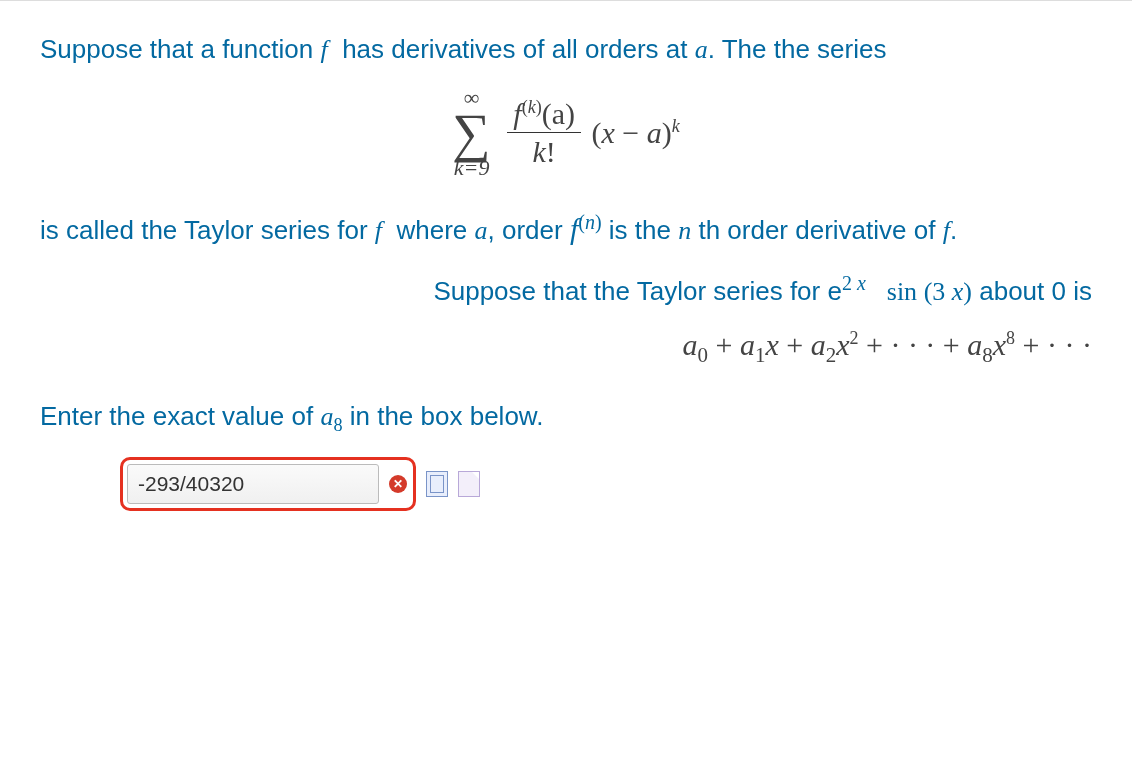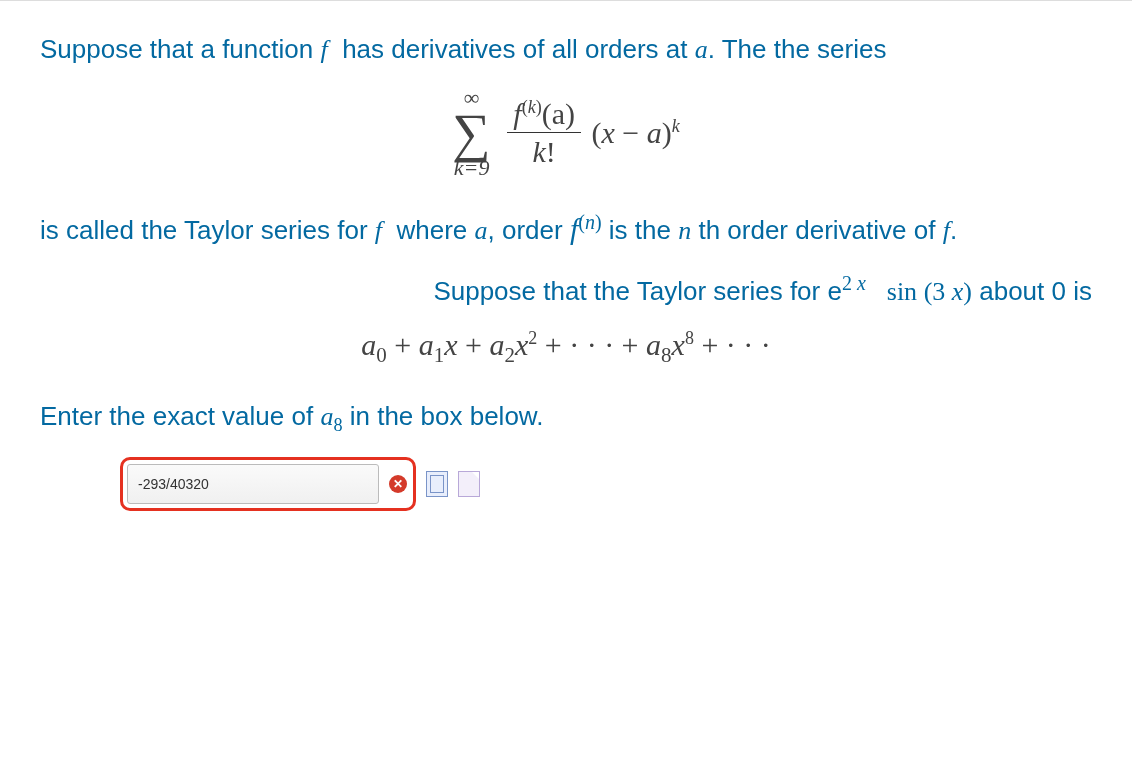--- a/index.html
+++ b/index.html
@@ -85,21 +85,21 @@
     font-size: 0.6em;
   }
   .sub {
     vertical-align: sub;
     font-size: 0.7em;
   }
   .space-above {
     text-align: right;
   }
   .formula2 {
-    text-align: center;
+    text-align: right;
     font-family: 'Times New Roman', serif;
     font-size: 30px;
     margin: 12px 0 30px 0;
   }
   .answer-row {
     margin-top: 18px;
     margin-left: 80px;
     display: flex;
     align-items: center;
     gap: 10px;
@@ -108,21 +108,21 @@
     border: 3px solid #e53120;
     border-radius: 10px;
     padding: 4px;
     display: flex;
     align-items: center;
     background: #fff;
   }
   .answer-input {
     width: 230px;
     height: 34px;
-    font-size: 14px;
+    font-size: 21px;
     padding: 2px 10px;
     border: 1px solid #bbb;
     border-radius: 3px;
     background: linear-gradient(#fafafa,#f0f0f0);
     color: #333;
     outline: none;
   }
   .icon-btn {
     width: 22px;
     height: 22px;

